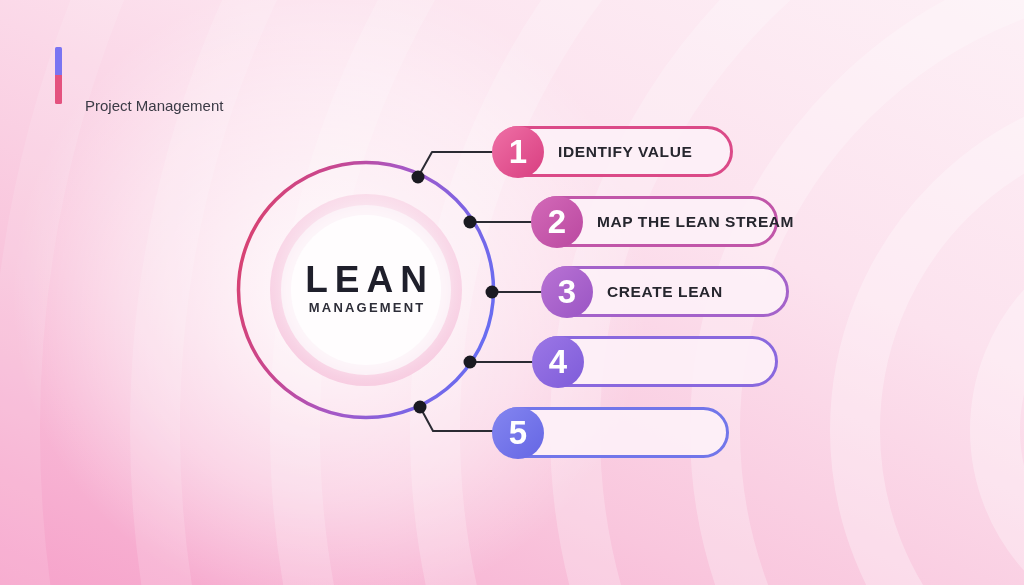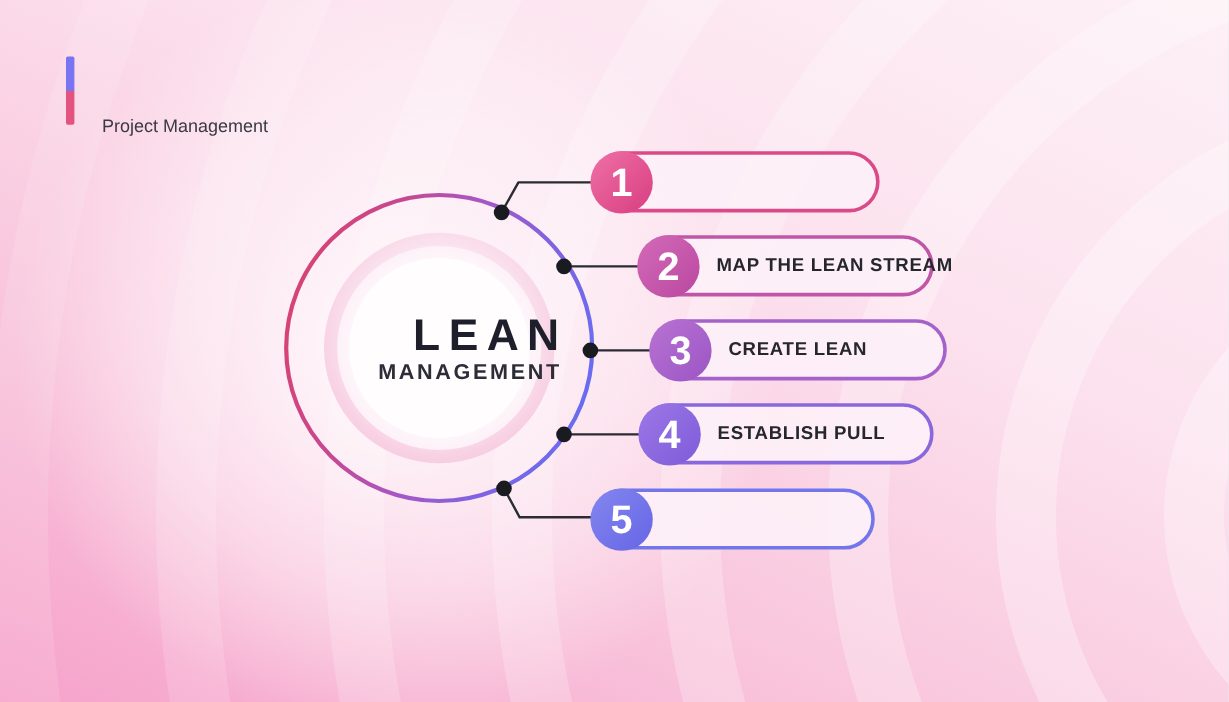--- a/index.html
+++ b/index.html
@@ -33,27 +33,27 @@
 
   
   .hub-disc { position:absolute; border-radius:50%; }
   .hub-outer {
     left:270px; top:194px; width:192px; height:192px;
     background:radial-gradient(circle at 50% 28%, #fbe6f0 0%, #f8cfe3 72%, #f7c6dd 100%);
   }
   .hub-mid   { left:281px; top:205px; width:170px; height:170px; background:#fceff6; }
   .hub-inner { left:291px; top:215px; width:150px; height:150px; background:#fffdfe;
                box-shadow:0 0 26px rgba(255,255,255,0.9); }
-  .hub-text  { position:absolute; left:266px; top:261px; width:200px; text-align:right; }
+  .hub-text  { position:absolute; left:266px; top:261px; width:200px; text-align:center; }
   .hub-title {
     font-size:37px; font-weight:bold; color:#1f1f2b;
     letter-spacing:7px; margin-right:-7px; line-height:38px;
   }
   .hub-subtitle {
-    font-size:18px; font-weight:bold; color:#2d2d38;
+    font-size:13px; font-weight:bold; color:#2d2d38;
     letter-spacing:2.2px; margin-right:-2.2px; margin-top:1px;
   }
 
   
   .pill {
     position:absolute; height:51px; box-sizing:border-box;
     border:3px solid var(--bd,#d94a86); border-radius:26px;
     background:rgba(253,240,247,0.92);
     display:flex; align-items:center; padding-left:62px;
   }
@@ -128,38 +128,38 @@
     <div class="hub-text">
       <div class="hub-title">LEAN</div>
       <div class="hub-subtitle">MANAGEMENT</div>
     </div>
   </div>
 
   <div class="pill p1 step-pill" style="--c1: #ef70a6; --c2: #d83e80; --bd: #db4a88;">
     <span class="badge">
         <span>1</span>
       </span>
+    <span class="pill-label">IDENTIFY VALUE</span>
   </div>
   <div class="pill p2 step-pill" style="--c1: #d36ab8; --c2: #ba48a0; --bd: #c156a9;">
     <span class="badge">
         <span>2</span>
       </span>
     <span class="pill-label">MAP THE LEAN STREAM</span>
   </div>
   <div class="pill p3 step-pill" style="--c1: #b973d4; --c2: #9a55c4; --bd: #a462ca;">
     <span class="badge">
         <span>3</span>
       </span>
     <span class="pill-label">CREATE LEAN</span>
   </div>
   <div class="pill p4 step-pill" style="--c1: #9c77e6; --c2: #7e5cd9; --bd: #8968de;">
     <span class="badge">
         <span>4</span>
       </span>
-    <span class="pill-label">ESTABLISH PULL</span>
   </div>
   <div class="pill p5 step-pill" style="--c1: #8486f0; --c2: #6566e4; --bd: #7276ea;">
     <span class="badge">
         <span>5</span>
       </span>
   </div>
 
 </div>
 
 </body></html>

